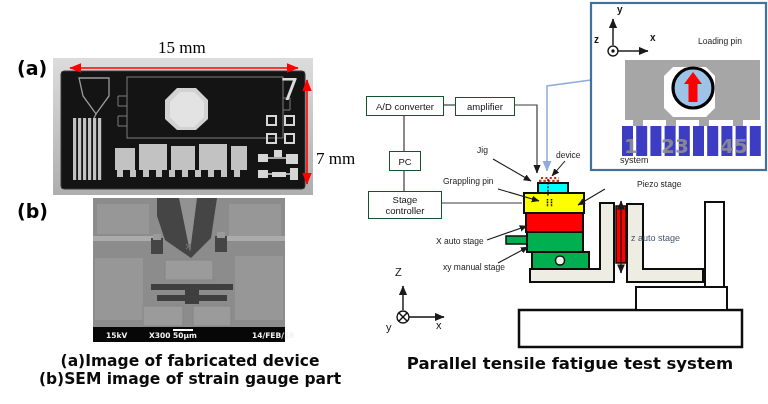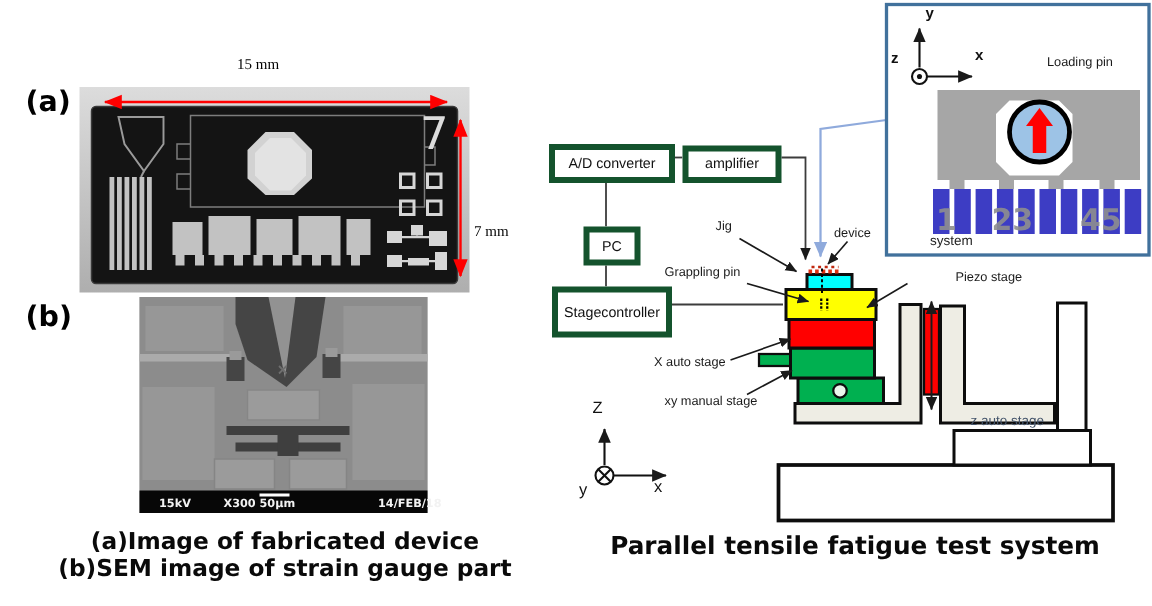--- a/index.html
+++ b/index.html
@@ -1,27 +1,27 @@
 <!DOCTYPE html>
 <html><head>
 <meta charset="utf-8">
 <style>
   html,body{margin:0;padding:0;background:#fff;}
   #canvas{position:relative;width:768px;height:404px;background:#fff;overflow:hidden;
           font-family:"Liberation Sans",sans-serif;}
   .abs{position:absolute;}
   .lbl{position:absolute;font-size:8.5px;color:#1a1a1a;white-space:nowrap;z-index:7;}
-  .boxnode{position:absolute;border:4px solid #14532d;background:#fff;display:flex;
+  .boxnode{position:absolute;border:1px solid #14532d;background:#fff;display:flex;
            align-items:center;justify-content:center;font-size:9.5px;color:#111;
            z-index:6;white-space:nowrap;}
   .axis-letter{position:absolute;font-size:11px;color:#111;z-index:7;}
   .axis-letter-inset{position:absolute;font-size:10px;font-weight:bold;color:#111;z-index:8;}
   .panel-label{position:absolute;font-size:19px;font-weight:bold;color:#000;
                font-family:"DejaVu Sans",sans-serif;z-index:7;}
-  .dim-label{position:absolute;font-family:"Liberation Serif",serif;font-size:10px;color:#000;z-index:7;}
+  .dim-label{position:absolute;font-family:"Liberation Serif",serif;font-size:17px;color:#000;z-index:7;}
   .caption{position:absolute;text-align:center;font-family:"DejaVu Sans",sans-serif;
            font-weight:bold;font-size:15.5px;color:#0a0a0a;line-height:18px;z-index:7;}
   .title{position:absolute;text-align:center;font-family:"DejaVu Sans",sans-serif;
          font-weight:bold;font-size:16.5px;color:#0a0a0a;z-index:7;}
   #photo-a{left:53px;top:58px;width:260px;height:137px;z-index:1;
            background:linear-gradient(180deg,#dcdcdc 0%,#c3c3c3 55%,#aeaeae 100%);}
   #chip-marking{position:absolute;left:227px;top:14px;font-family:"DejaVu Sans",sans-serif;
                 font-size:30px;font-weight:400;color:#dcdcdc;z-index:3;}
   #photo-b{left:93px;top:198px;width:192px;height:144px;z-index:1;background:#8c8c8c;}
   #sem-bar{position:absolute;left:0;bottom:0;width:192px;height:15px;background:#070707;z-index:3;}
@@ -146,32 +146,32 @@
   <div class="caption" style="left:25px;top:352px;width:330px;">
     <div>(a)Image of fabricated device</div>
     <div>(b)SEM image of strain gauge part</div>
   </div>
 
   <div class="title" style="left:400px;top:354px;width:340px;">Parallel  tensile  fatigue  test  system</div>
 
   <div class="boxnode" style="left:366px;top:96px;width:76px;height:18px;">A/D converter</div>
   <div class="boxnode" style="left:455px;top:97px;width:58px;height:17px;">amplifier</div>
   <div class="boxnode" style="left:389px;top:151px;width:30px;height:18px;">PC</div>
-  <div class="boxnode" style="left:368px;top:191px;width:72px;height:26px;flex-direction:row;line-height:11px;">
+  <div class="boxnode" style="left:368px;top:191px;width:72px;height:26px;flex-direction:column;line-height:11px;">
     <div>Stage</div>
     <div>controller</div>
   </div>
 
   <div class="lbl" style="left:477px;top:145px;">Jig</div>
   <div class="lbl" style="left:443px;top:176px;">Grappling pin</div>
   <div class="lbl" style="left:556px;top:150px;">device</div>
   <div class="lbl" style="left:596px;top:179px;padding-left:41px;">Piezo stage</div>
   <div class="lbl" style="left:436px;top:236px;">X auto stage</div>
   <div class="lbl" style="left:443px;top:262px;">xy manual stage</div>
-  <div class="lbl" id="z-auto-stage-label" style="left:647px;top:233px;margin-top:42px;">z auto stage</div>
+  <div class="lbl" id="z-auto-stage-label" style="left:631px;top:233px;">z auto stage</div>
 
   <div class="axis-letter" style="left:395px;top:266px;">Z</div>
   <div class="axis-letter" style="left:436px;top:319px;">x</div>
   <div class="axis-letter" style="left:386px;top:321px;">y</div>
 
   <div class="lbl" style="left:698px;top:36px;">Loading pin</div>
   <div class="lbl" id="frame-label" style="left:620px;top:155px;">system</div>
   <div class="axis-letter-inset" style="left:617px;top:4px;">y</div>
   <div class="axis-letter-inset" style="left:650px;top:32px;">x</div>
   <div class="axis-letter-inset" style="left:594px;top:34px;">z</div>

